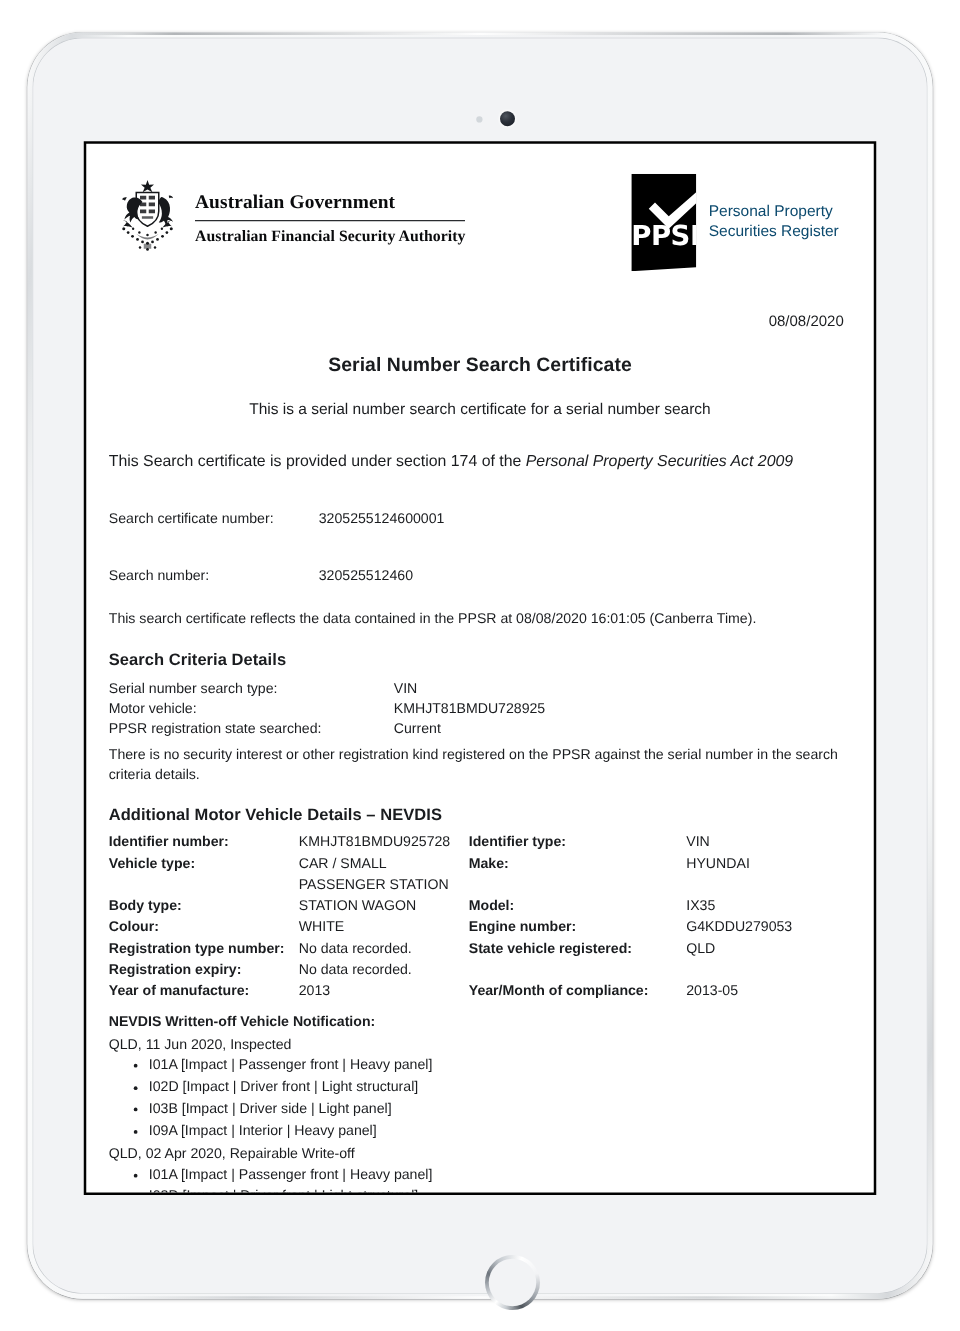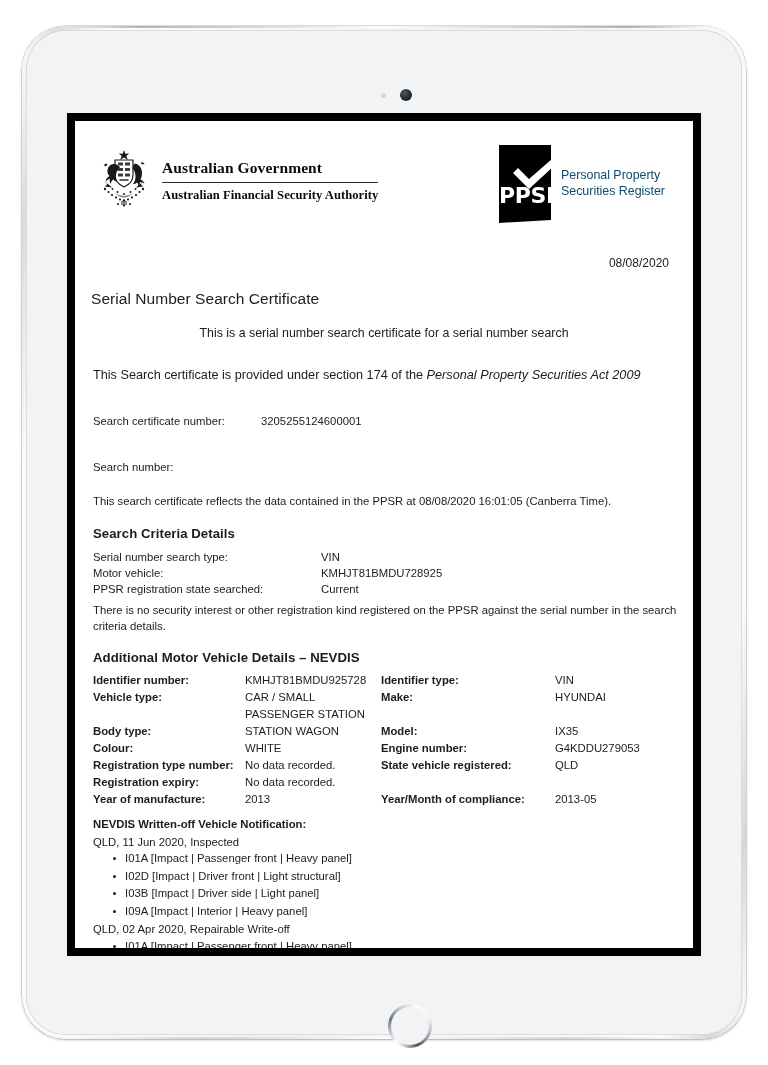--- a/index.html
+++ b/index.html
@@ -103,21 +103,21 @@
 
   
   #page {
     position: absolute;
     left: 67px;
     top: 113px;
     width: 634px;
     height: 843px;
     box-sizing: border-box;
     background: #ffffff;
-    border: 8px solid #000000;
+    border: 2px solid #000000;
     overflow: hidden;
   }
   #page-inner {
     position: absolute;
     left: 0; top: 0; right: 0; bottom: 0;
     padding: 12px 16px 0 16px;
     color: #1a1c1f;
     font-size: 11.3px;
     line-height: 1.45;
   }
@@ -204,23 +204,23 @@
   }
 
   
   .doc-date {
     text-align: right;
     font-size: 12px;
     padding: 30px 8px 0 0;
   }
   h1.doc-title {
     margin: 16px 0 14px 0;
-    text-align: left;
+    text-align: center;
     font-size: 15.5px;
-    font-weight: normal;
+    font-weight: bold;
     letter-spacing: 0.05px;
   }
   .doc-subtitle {
     text-align: center;
     font-size: 12.4px;
     margin-top: 11px;
   }
   .intro {
     margin-top: 24px;
     font-size: 12.7px;
@@ -398,20 +398,21 @@
       <span>This Search certificate is provided under section 174 of the </span><em>Personal Property Securities Act 2009</em>
     </div>
 
     <div class="kv-simple">
       <div class="row">
         <div class="k">Search certificate number:</div>
         <div class="v">3205255124600001</div>
       </div>
       <div class="row">
         <div class="k">Search number:</div>
+        <div class="v">320525512460</div>
       </div>
     </div>
 
     <div class="reflects">This search certificate reflects the data contained in the PPSR at 08/08/2020 16:01:05 (Canberra Time).</div>
 
     <h2 class="section">Search Criteria Details</h2>
     <div class="criteria">
       <div class="row">
         <div class="k">Serial number search type:</div>
         <div class="v">VIN</div>

